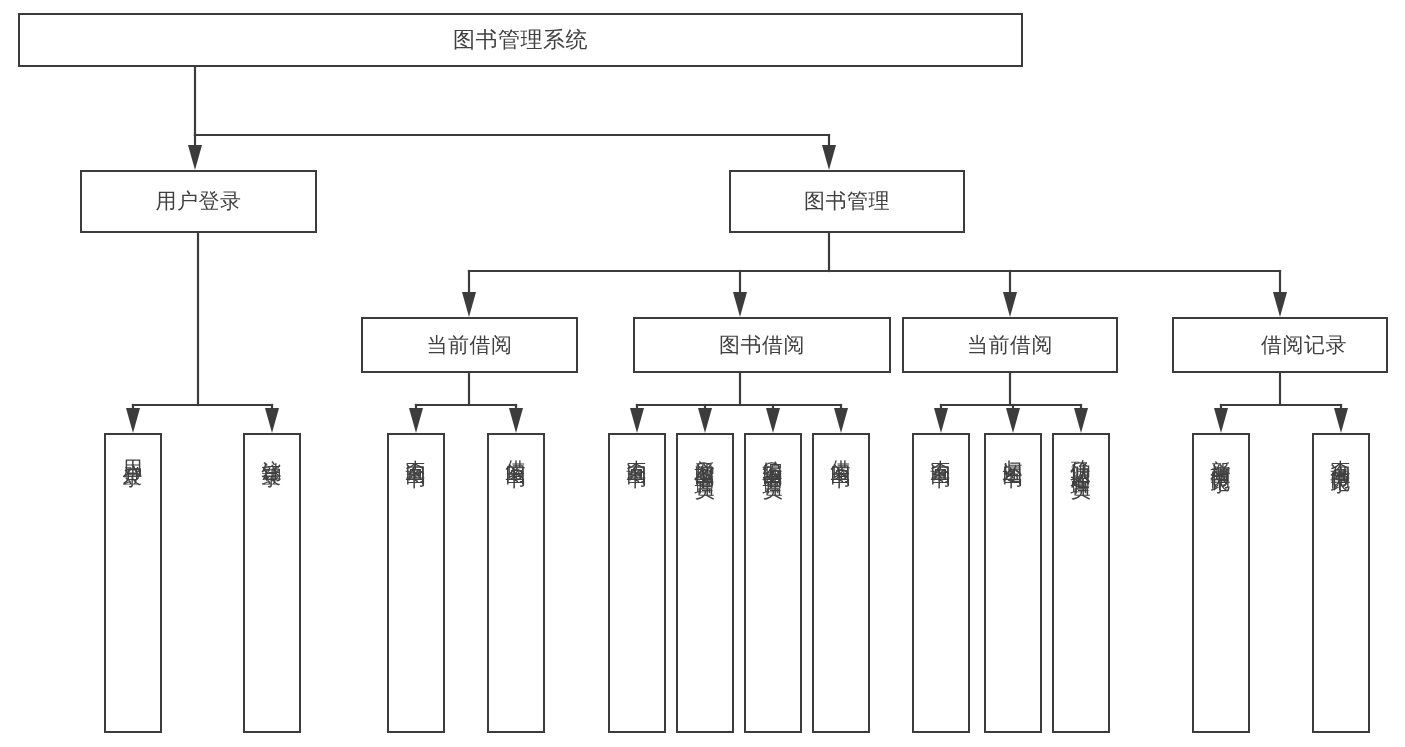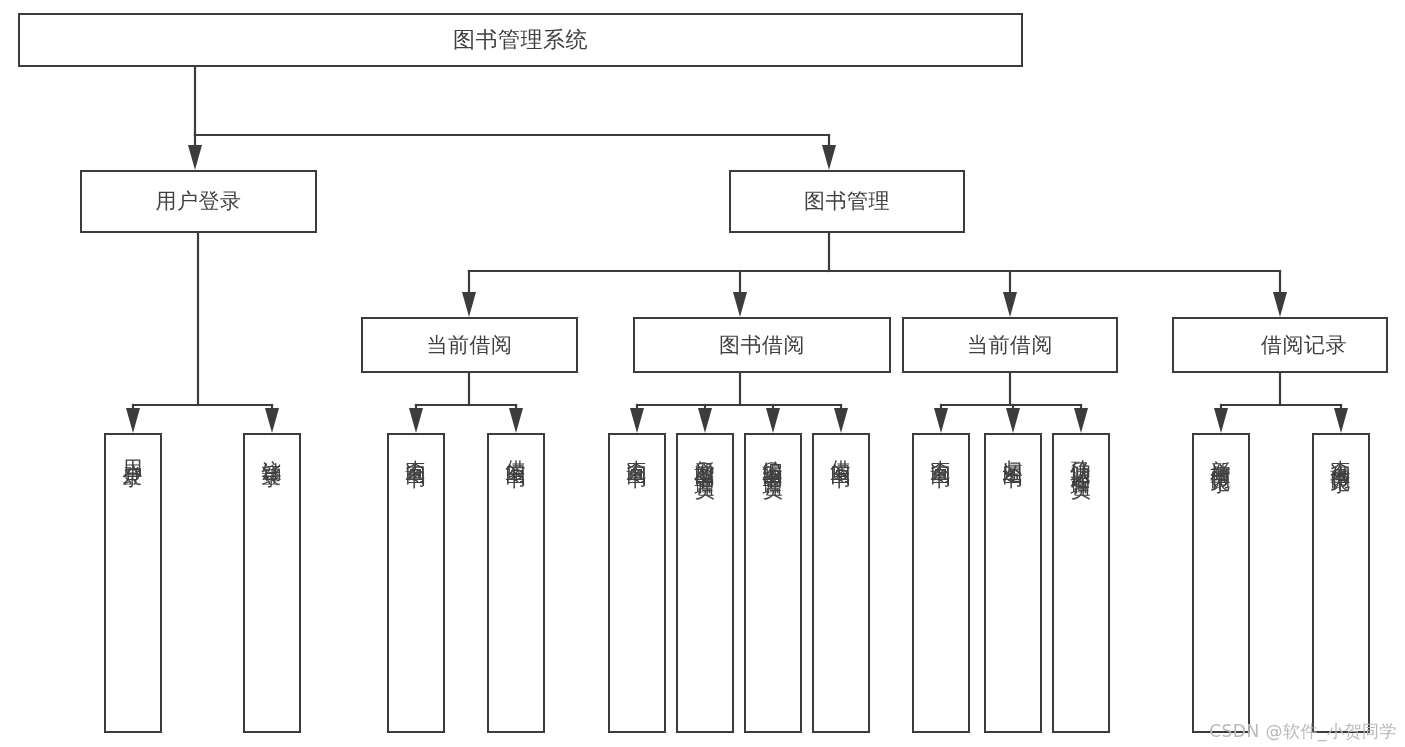--- a/index.html
+++ b/index.html
@@ -199,14 +199,13 @@
       <div class="node-box vertical" style="left: 1052px; top: 433px; width: 58px; height: 300px;">
         <span class="node-label">确认归还（管理员）</span>
       </div>
       <div class="node-box vertical" style="left: 1192px; top: 433px; width: 58px; height: 300px;">
         <span class="node-label">新增借阅记录</span>
       </div>
       <div class="node-box vertical" style="left: 1312px; top: 433px; width: 58px; height: 300px;">
         <span class="node-label">查询借阅记录</span>
       </div>
     </div>
-  <div id="watermark">CSDN @软件_小贺同学</div>
 </div>
 
 </body></html>

